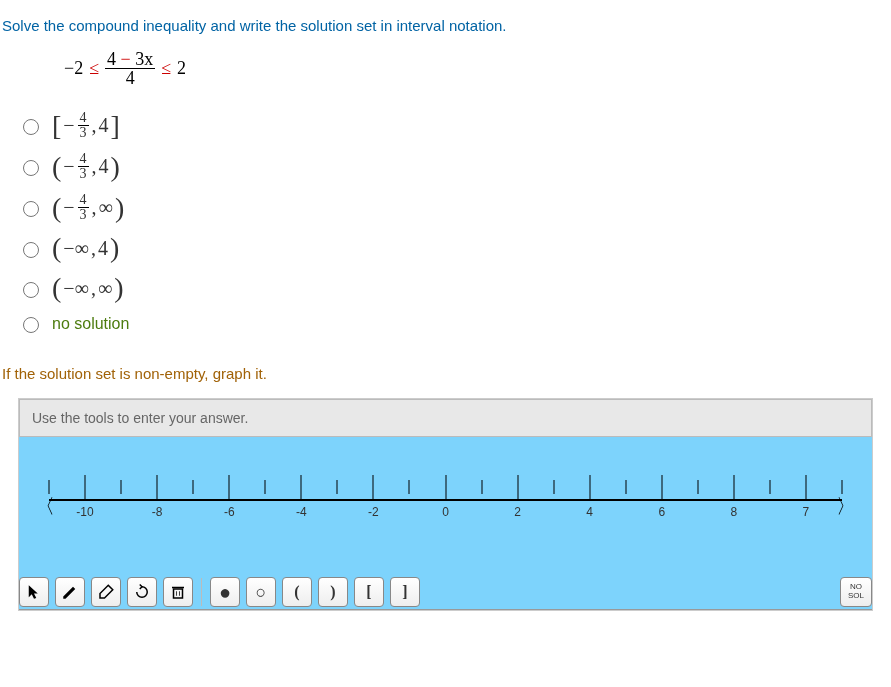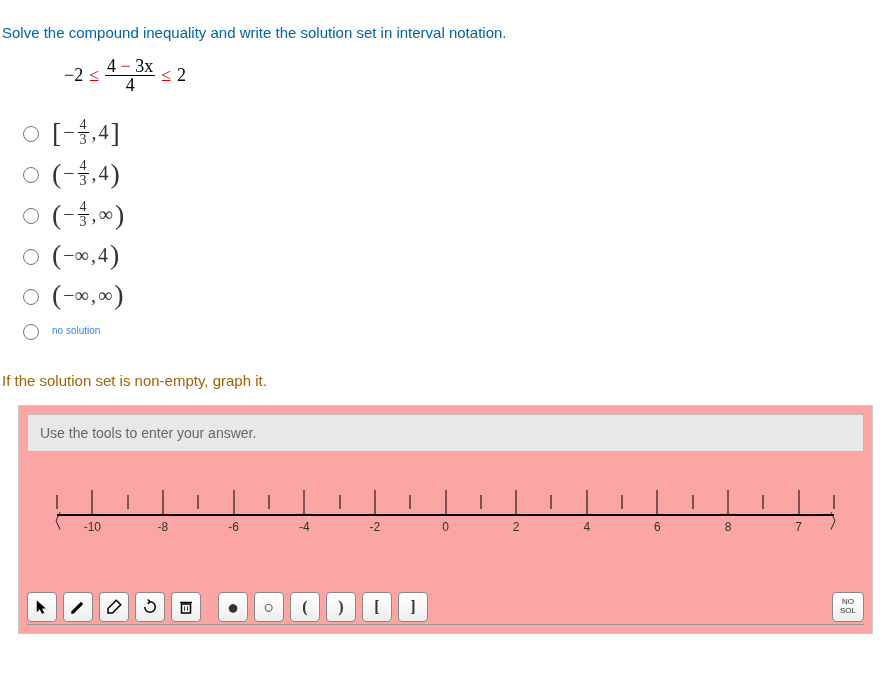--- a/index.html
+++ b/index.html
@@ -6,21 +6,21 @@
   body {
     margin: 0;
     padding: 0;
     font-family: Verdana, Arial, sans-serif;
     font-size: 14px;
     color: #333;
     background: #fff;
     width: 891px;
   }
   .question {
-    padding: 24px 2px 10px 2px;
+    padding: 17px 2px 10px 2px;
     color: #0063a4;
     font-size: 15px;
   }
   .equation {
     padding: 6px 0 14px 64px;
     font-family: "Times New Roman", serif;
     font-size: 18px;
     color: #000;
     display: flex;
     align-items: center;
@@ -62,33 +62,32 @@
     align-items: center;
     line-height: 1;
     font-size: 14px;
     vertical-align: middle;
     margin: 0 1px;
   }
   .sfrac .n { border-bottom: 1px solid #000; padding: 0 2px; }
   .sfrac .d { padding: 0 2px; }
   .plain-choice {
     font-family: Verdana, Arial, sans-serif;
-    font-size: 10px;
-    color: #3b82f6;
+    font-size: 16px;
+    color: #4d7c0f;
   }
   .sub-q {
     padding: 16px 0 8px 2px;
     color: #a16207;
     font-size: 15px;
   }
   .tool-box {
     margin: 8px 18px 18px 18px;
     border: 1px solid #ccc;
-    padding: 8px;
-    background: #fca5a5;
+    background: #7dd3fc;
   }
   .instr-bar {
     background: #e8e8e8;
     border: 1px solid #bbb;
     padding: 10px 12px;
     color: #666;
     font-size: 14px;
   }
   .nl-canvas {
     height: 110px;

